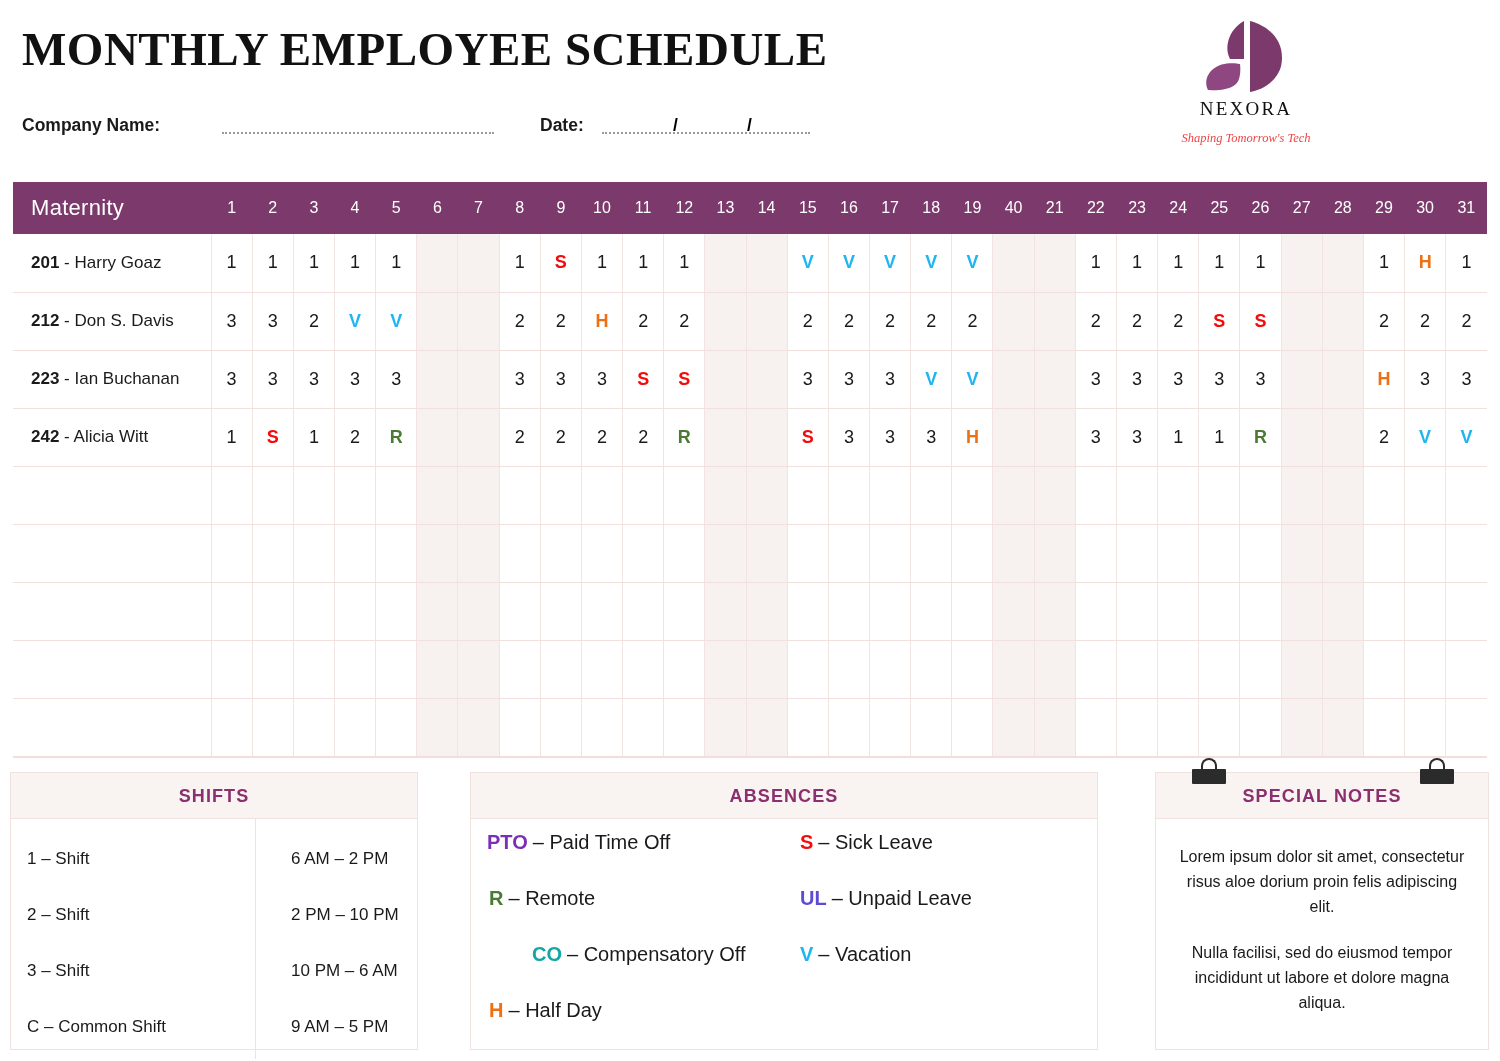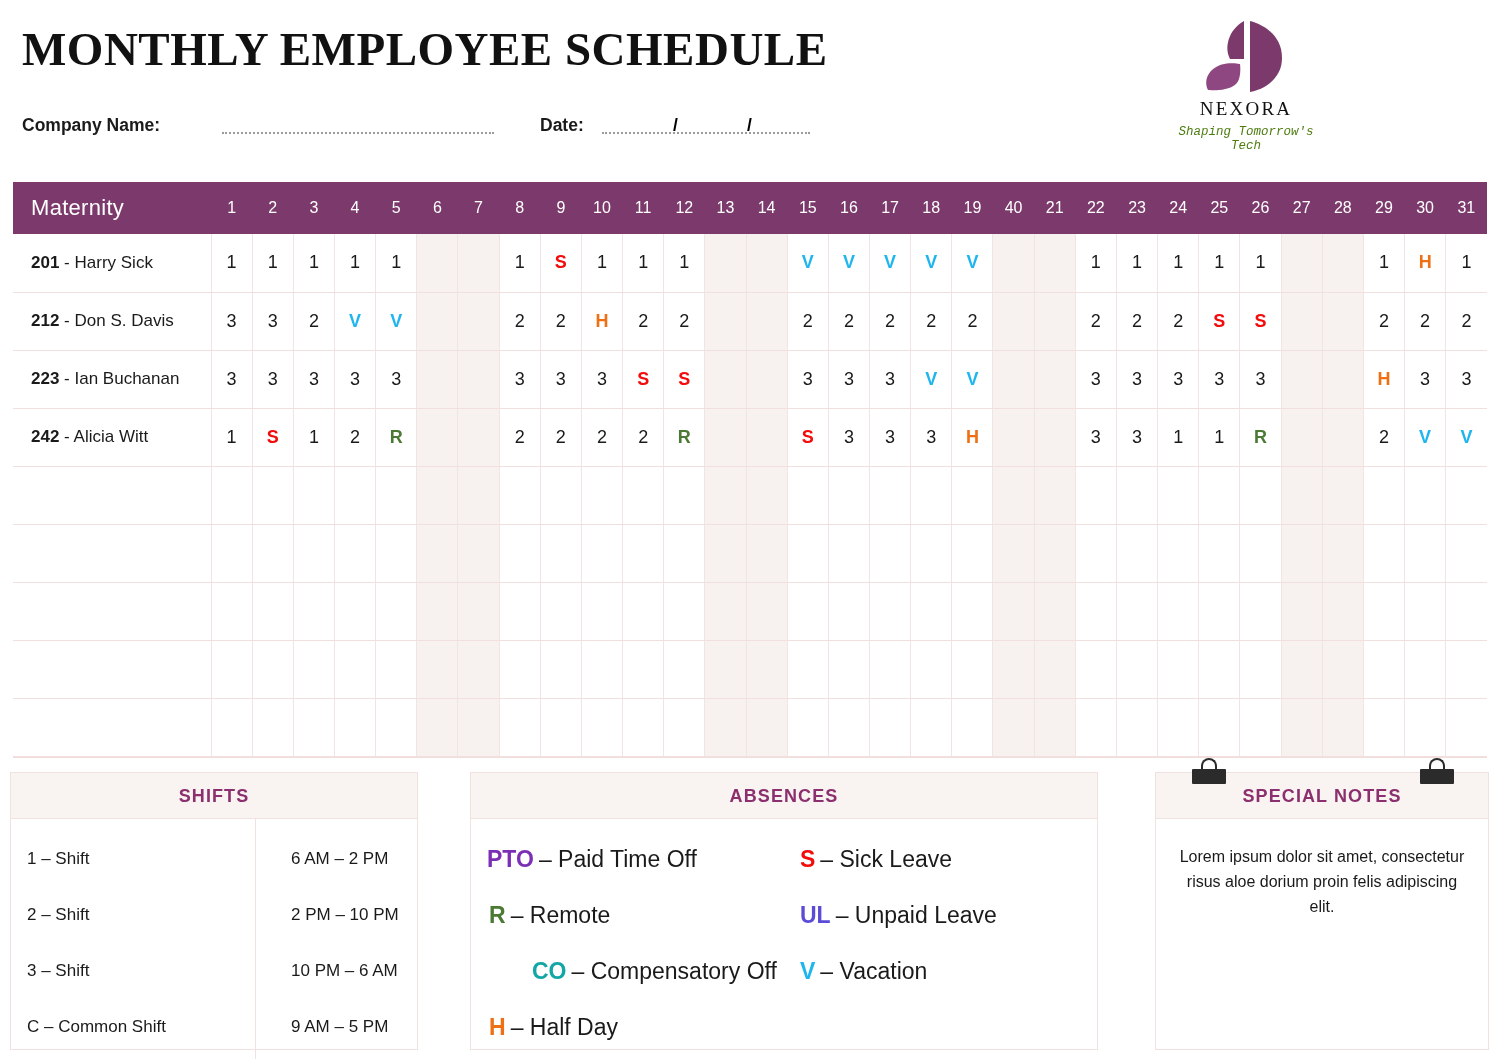--- a/index.html
+++ b/index.html
@@ -36,22 +36,22 @@
   .m-slash2 { position: absolute; left: 725px; top: 0; font-size: 17.5px; font-weight: bold; }
 
   
   .logo { position: absolute; right: 22px; top: 18px; width: 160px; text-align: center; }
   .logo-mark { display: block; margin: 0 auto; }
   .logo-name {
     font-family: "Liberation Serif", serif;
     font-size: 19px; letter-spacing: 2.2px; color: #111; margin-top: 2px;
   }
   .logo-tag {
-    font-family: Liberation Mono, monospace;
-    font-style: italic; font-size: 12.5px; color: #4d7c0f; margin-top: 5px;
+    font-family: Liberation Serif, serif;
+    font-style: italic; font-size: 12.5px; color: #ef4444; margin-top: 11px;
   }
 
   
   .sched { position: absolute; left: 13px; top: 182px; width: 1474px; }
   table.grid { border-collapse: collapse; table-layout: fixed; width: 1474px; }
   table.grid th, table.grid td { padding: 0; }
   .hdr th {
     background: #7b3a6b; color: #ffffff;
     height: 52px; font-weight: normal; font-size: 16px;
     text-align: center; vertical-align: middle;
@@ -100,21 +100,21 @@
   .shift-row { display: flex; align-items: center; height: 56px; }
   .shift-code { width: 244px; padding-left: 16px; font-size: 17px; color: #1a1a1a; }
   .shift-time { font-size: 17px; color: #1a1a1a; padding-left: 36px; }
   .shift-div {
     position: absolute; left: 244px; top: -12px; bottom: 0;
     width: 1px; background: #f0e2df;
   }
 
   #absences-panel { left: 470px; top: 772px; width: 628px; height: 278px; }
   .abs-grid { display: grid; grid-template-columns: 1fr 1fr; row-gap: 0; }
-  .abs-cell { height: 56px; display: flex; align-items: center; font-size: 23px; color: #1a1a1a; }
+  .abs-cell { height: 56px; display: flex; align-items: flex-start; font-size: 20px; color: #1a1a1a; }
   .abs-cell.c1 { padding-left: 16px; }
   .abs-cell.c2 { padding-left: 18px; }
   .abs-key { margin-right: 5px; }
 
   #notes-panel { left: 1155px; top: 772px; width: 334px; height: 278px; }
   .notes-body {
     padding: 26px 20px 0 20px; text-align: center;
     font-size: 16px; line-height: 1.55; color: #1a1a1a;
   }
   .notes-p2 { margin-top: 22px; }
@@ -225,21 +225,21 @@
             <th>26</th>
             <th>27</th>
             <th>28</th>
             <th>29</th>
             <th>30</th>
             <th>31</th>
           </tr>
       </thead>
       <tbody id="grid-body">
           <tr>
-            <td class="emp"><b>201</b><span> - Harry Sick</span></td>
+            <td class="emp"><b>201</b><span> - Harry Goaz</span></td>
             <td>1</td>
             <td>1</td>
             <td>1</td>
             <td>1</td>
             <td>1</td>
             <td class="we"></td>
             <td class="we"></td>
             <td>1</td>
             <td><span class="v-S">S</span></td>
             <td>1</td>
@@ -599,20 +599,21 @@
             <span>– Half Day</span>
           </div>
         </div>
     </div>
   </div>
 
   <div class="panel" id="notes-panel">
     <div class="panel-title">SPECIAL NOTES</div>
     <div class="notes-body">
       <div>Lorem ipsum dolor sit amet, consectetur risus aloe dorium proin felis adipiscing elit.</div>
+      <div class="notes-p2">Nulla facilisi, sed do eiusmod tempor incididunt ut labore et dolore magna aliqua.</div>
     </div>
   </div>
   <div class="clip" id="clip-left">
     <div class="clip-wire"></div>
       <div class="clip-body"></div>
   </div>
   <div class="clip" id="clip-right">
     <div class="clip-wire"></div>
       <div class="clip-body"></div>
   </div>

